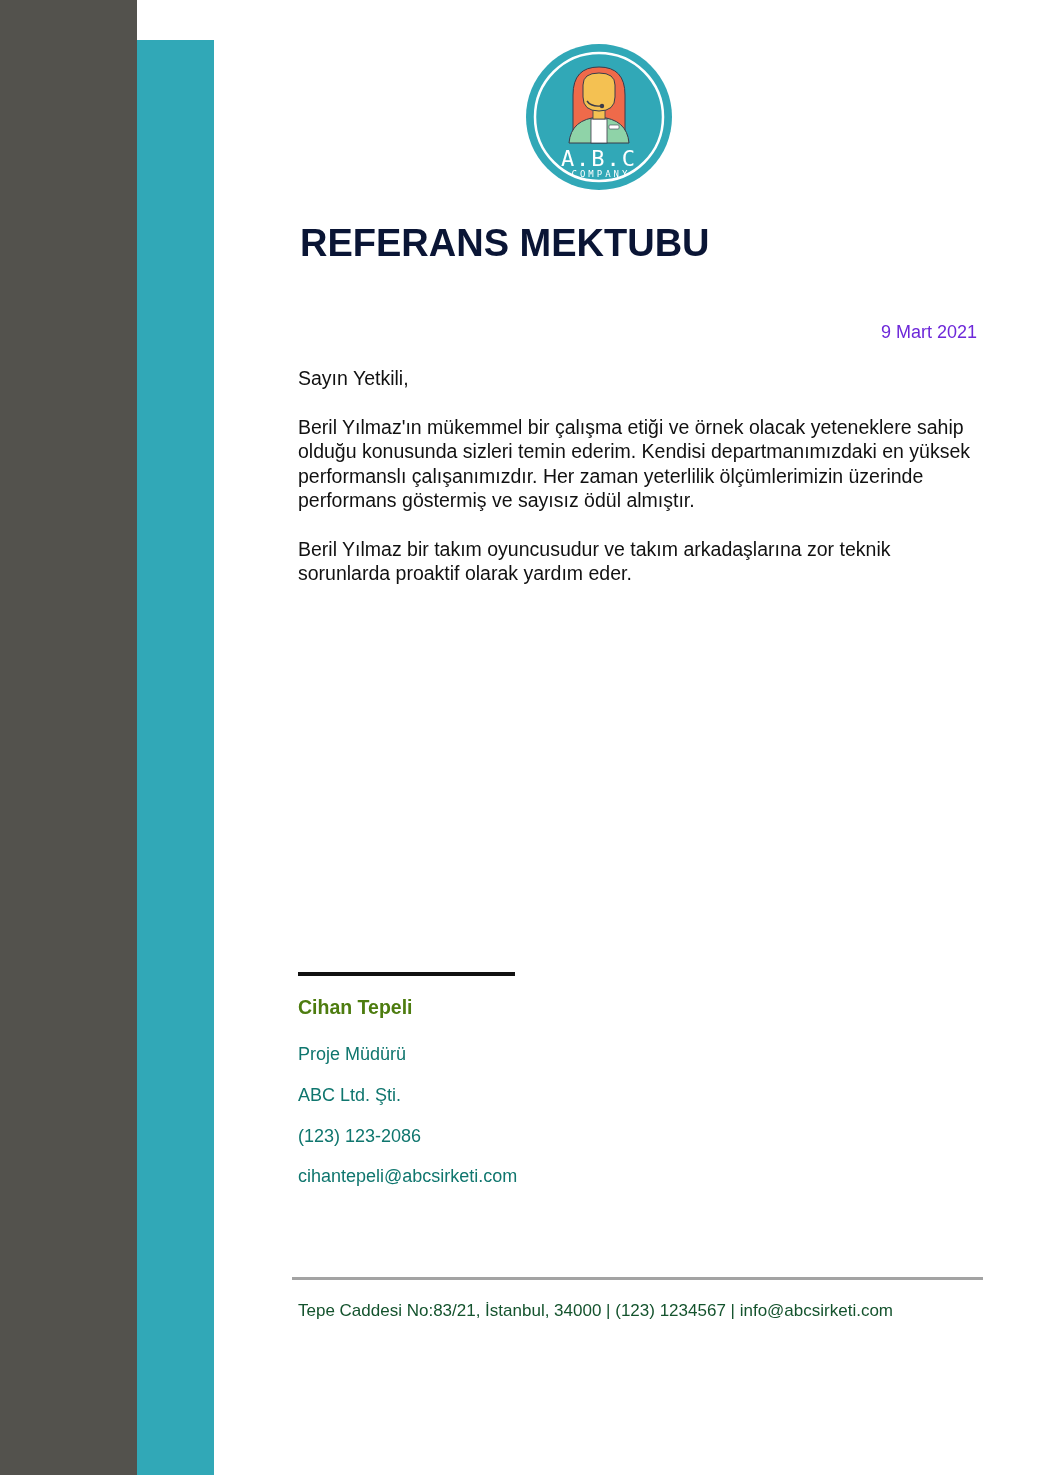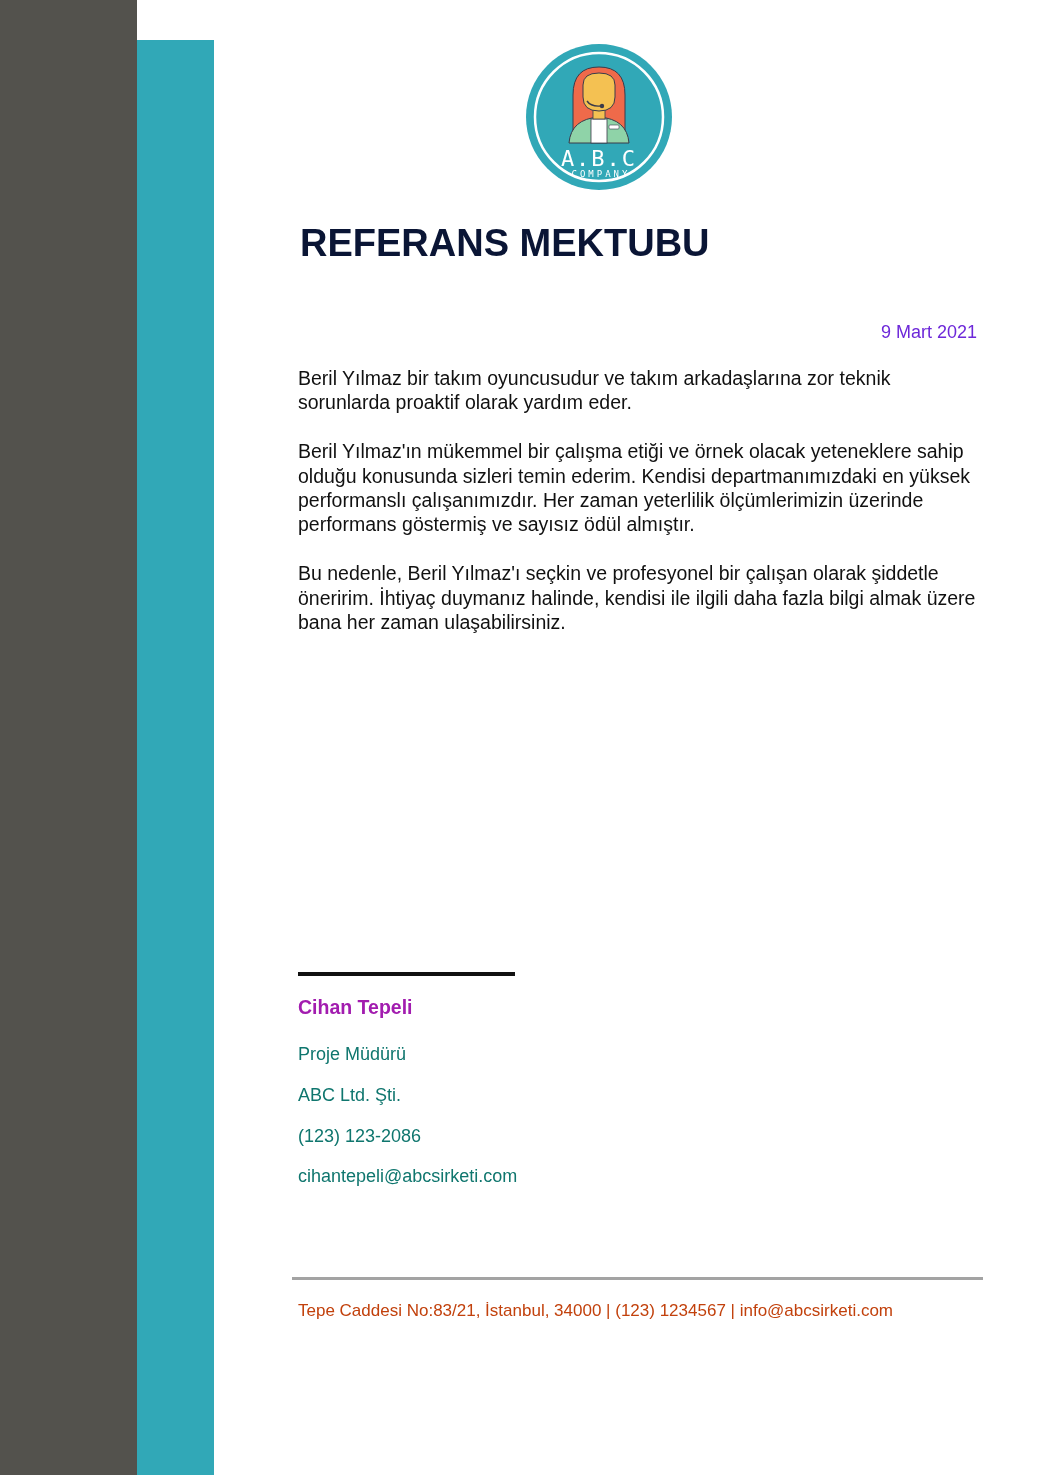--- a/index.html
+++ b/index.html
@@ -32,32 +32,32 @@
       position: absolute; left: 298px; top: 366px; width: 690px;
       font-size: 19.5px; line-height: 24.4px; color: #111111;
     }
     .body-text p { margin: 0 0 24.4px 0; }
     .sig-line {
       position: absolute; left: 298px; top: 972px; width: 217px; height: 4px;
       background: #111111;
     }
     .sig-name {
       position: absolute; left: 298px; top: 996px;
-      font-size: 19.5px; font-weight: bold; color: #a21caf;
+      font-size: 19.5px; font-weight: bold; color: #4d7c0f;
     }
     .sig-detail {
       position: absolute; left: 298px; font-size: 18px; color: #0f766e;
     }
     .footer-line {
       position: absolute; left: 292px; top: 1277px; width: 691px; height: 3px;
       background: #a3a3a3;
     }
     .footer-text {
       position: absolute; left: 298px; top: 1301px;
-      font-size: 17px; color: #c2410c;
+      font-size: 17px; color: #14532d;
     }
   </style>
 </head>
 <body>
 
 <div class="bar-dark"></div>
 <div class="bar-teal"></div>
 
 <div class="logo">
   <svg width="148" height="148" viewBox="0 0 148 148">
@@ -79,23 +79,23 @@
     <text x="74" y="123" text-anchor="middle" fill="#ffffff" font-family="DejaVu Sans Mono, monospace" font-size="22" letter-spacing="2">A.B.C</text>
     <text x="76" y="134" text-anchor="middle" fill="#ffffff" font-family="DejaVu Sans Mono, monospace" font-size="9" letter-spacing="3">COMPANY</text>
   </svg>
 </div>
 
 <div class="title">REFERANS MEKTUBU</div>
 
 <div class="date">9 Mart 2021</div>
 
 <div class="body-text">
+  <p>Sayın Yetkili,</p>
+  <p>Beril Yılmaz'ın mükemmel bir çalışma etiği ve örnek olacak yeteneklere sahip olduğu konusunda sizleri temin ederim. Kendisi departmanımızdaki en yüksek performanslı çalışanımızdır. Her zaman yeterlilik ölçümlerimizin üzerinde performans göstermiş ve sayısız ödül almıştır.</p>
   <p>Beril Yılmaz bir takım oyuncusudur ve takım arkadaşlarına zor teknik sorunlarda proaktif olarak yardım eder.</p>
-  <p>Beril Yılmaz'ın mükemmel bir çalışma etiği ve örnek olacak yeteneklere sahip olduğu konusunda sizleri temin ederim. Kendisi departmanımızdaki en yüksek performanslı çalışanımızdır. Her zaman yeterlilik ölçümlerimizin üzerinde performans göstermiş ve sayısız ödül almıştır.</p>
-  <p>Bu nedenle, Beril Yılmaz'ı seçkin ve profesyonel bir çalışan olarak şiddetle öneririm. İhtiyaç duymanız halinde, kendisi ile ilgili daha fazla bilgi almak üzere bana her zaman ulaşabilirsiniz.</p>
 </div>
 
 <div class="sig-line"></div>
 <div class="sig-name">Cihan Tepeli</div>
 <div class="sig-detail" style="top:1044px;">Proje Müdürü</div>
 <div class="sig-detail" style="top:1085px;">ABC Ltd. Şti.</div>
 <div class="sig-detail" style="top:1126px;">(123) 123-2086</div>
 <div class="sig-detail" style="top:1166px;">cihantepeli@abcsirketi.com</div>
 
 <div class="footer-line"></div>

